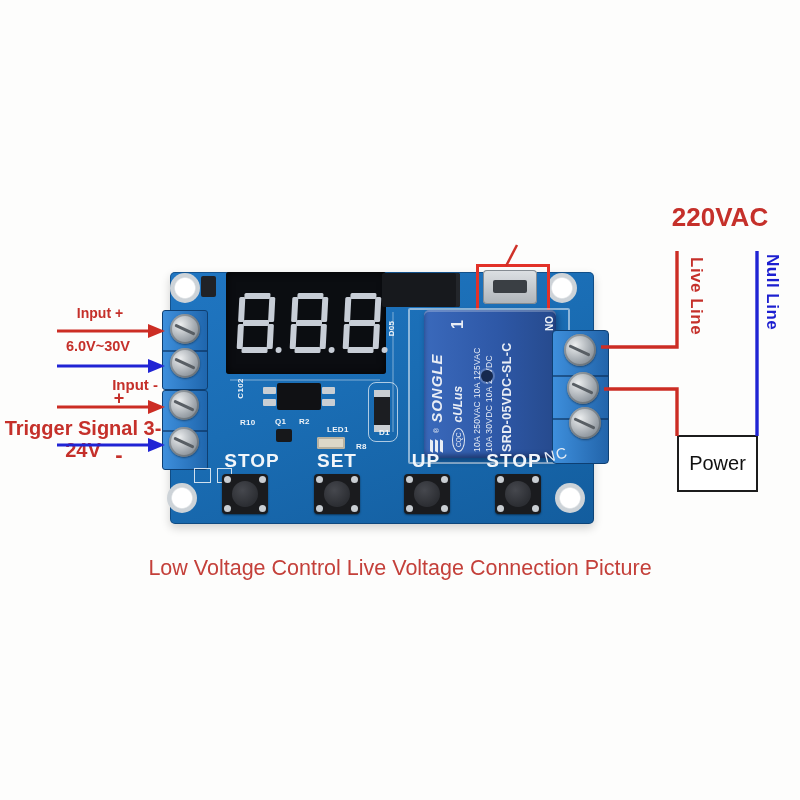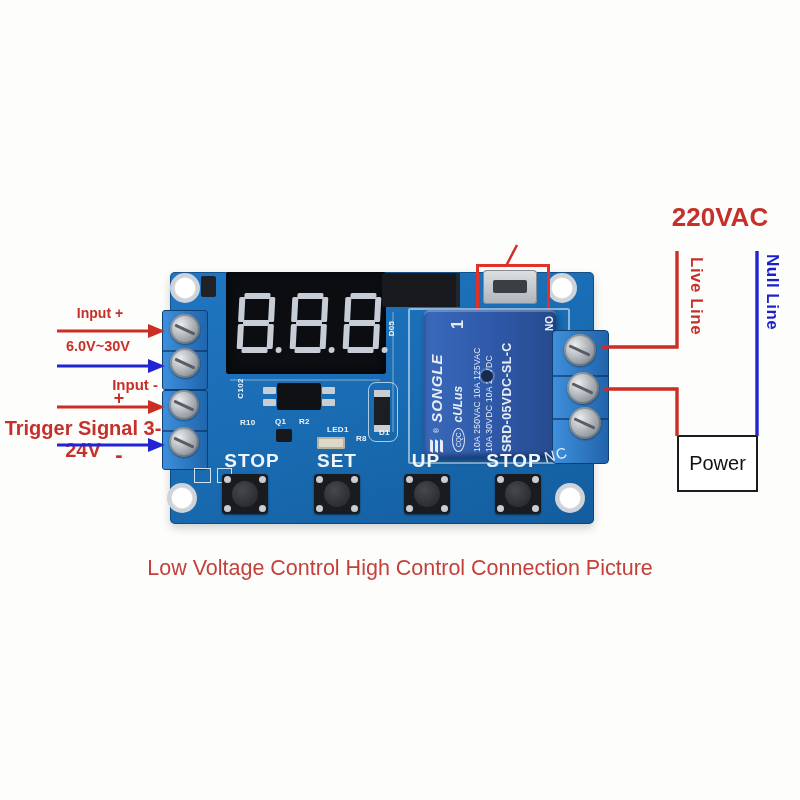--- a/index.html
+++ b/index.html
@@ -247,21 +247,21 @@
     </div>
     <div class="q1c"></div>
     <div class="led1"></div>
     <div class="d1-outline"></div>
     <div class="d1-body"></div>
 
     <div class="silk" style="left:70px;top:146px;">R10</div>
     <div class="silk" style="left:105px;top:145px;">Q1</div>
     <div class="silk" style="left:129px;top:145px;">R2</div>
     <div class="silk" style="left:149px;top:153px;margin-left:8px;">LED1</div>
-    <div class="silk" style="left:186px;top:162px;">R8</div>
+    <div class="silk" style="left:186px;top:170px;">R8</div>
     <div class="silk" style="left:209px;top:156px;">D1</div>
     <div class="silk silk-rot" style="left:60px;top:112px;">C102</div>
     <div class="silk silk-rot" style="left:214px;top:52px;">D05</div>
     <div class="silk-box" style="left:24px;top:196px;width:17px;height:15px;"></div>
     <div class="silk-box" style="left:47px;top:196px;width:15px;height:15px;"></div>
 
     <div class="btn-label" style="left:37px;top:178px;">STOP</div>
     <div class="btn-label" style="left:122px;top:178px;">SET</div>
     <div class="btn-label" style="left:211px;top:178px;">UP</div>
     <div class="btn-label" style="left:299px;top:178px;">STOP</div>
@@ -284,21 +284,21 @@
         <i></i>
       </div>
     <div class="btn" style="left:325px;top:202px;">
         <i></i>
         <i></i>
         <i></i>
         <i></i>
       </div>
   </div>
 
-  <div class="caption">Low Voltage Control High Control Connection Picture</div>
+  <div class="caption">Low Voltage Control Live Voltage Connection Picture</div>
 
   <svg class="wires" viewBox="0 0 800 800">
     <line x1="57" y1="331" x2="148" y2="331" stroke="#cc2d24" stroke-width="3.2"></line>
     <polygon points="148,324 165,331 148,338" fill="#cc2d24"></polygon>
     <line x1="57" y1="366" x2="148" y2="366" stroke="#2024d4" stroke-width="3.2"></line>
     <polygon points="148,359 165,366 148,373" fill="#2024d4"></polygon>
     <line x1="57" y1="407" x2="148" y2="407" stroke="#cc2d24" stroke-width="3.2"></line>
     <polygon points="148,400 165,407 148,414" fill="#cc2d24"></polygon>
     <line x1="57" y1="445" x2="148" y2="445" stroke="#2024d4" stroke-width="3.2"></line>
     <polygon points="148,438 165,445 148,452" fill="#2024d4"></polygon>

